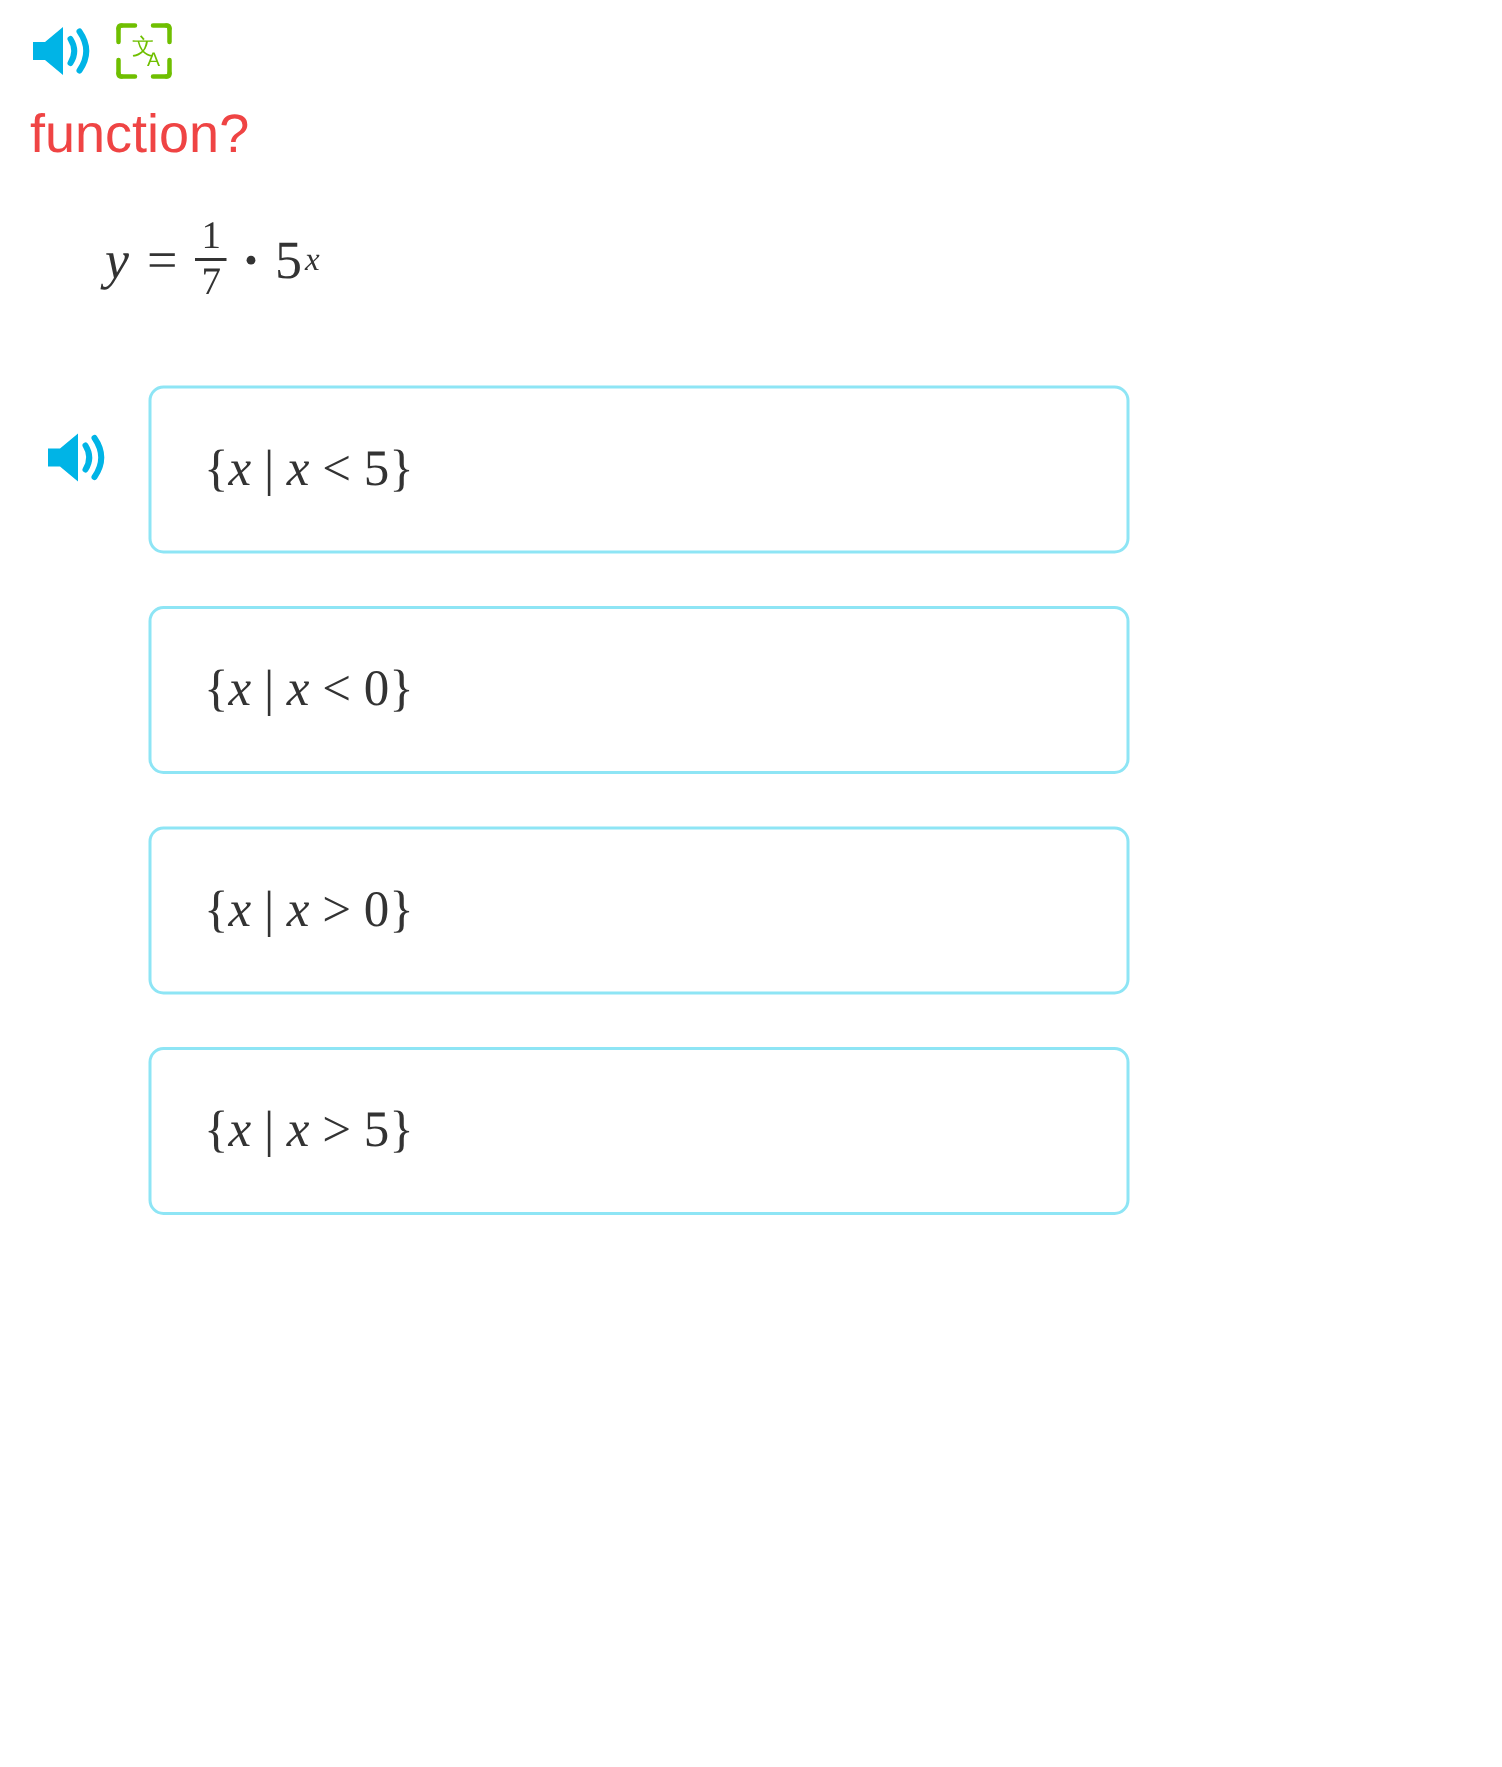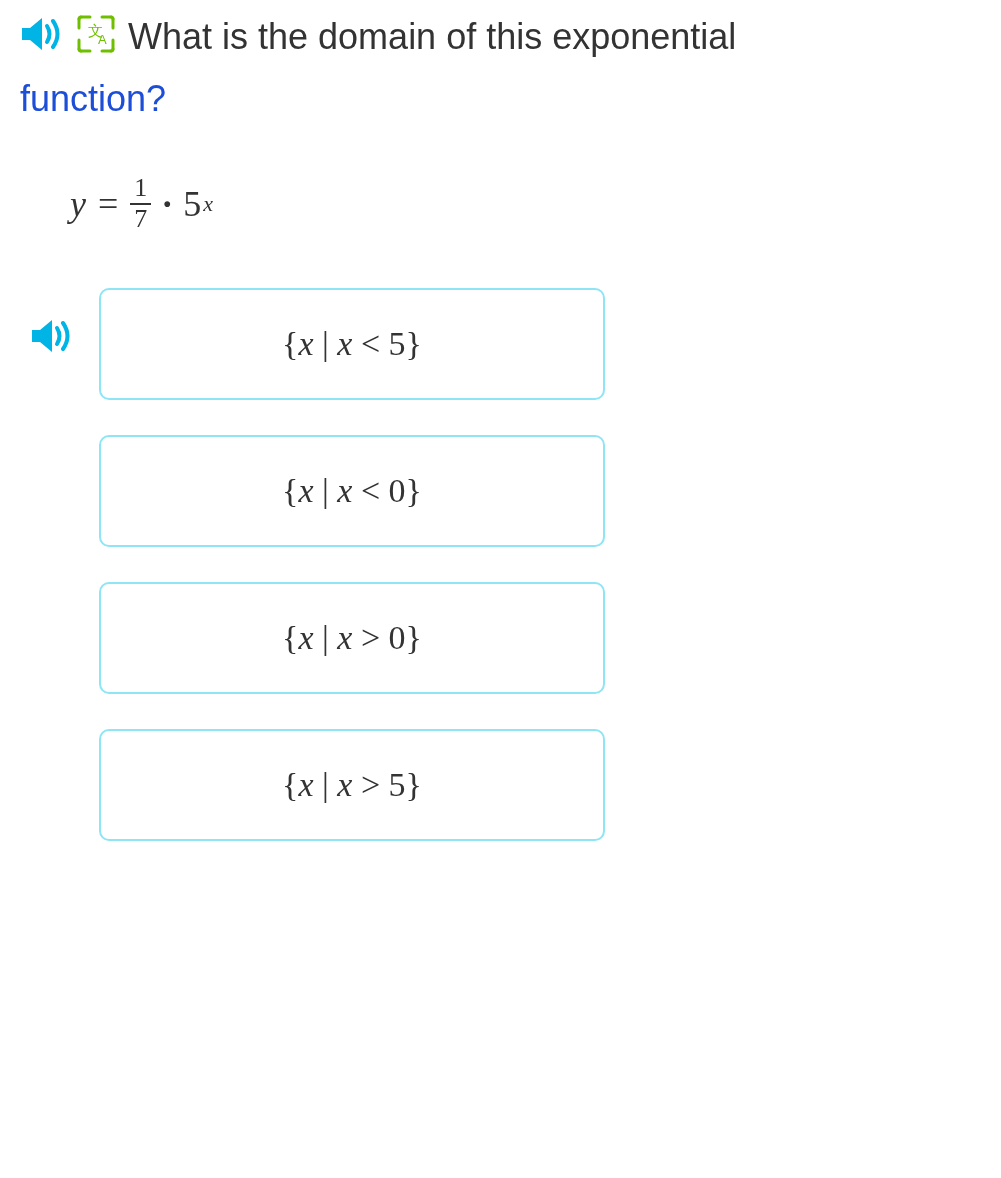--- a/index.html
+++ b/index.html
@@ -39,23 +39,23 @@
       cursor: pointer;
       position: relative;
     }
     .question-text {
       font-size: 36px;
       color: #333333;
       line-height: 1.5;
     }
     .question-continued {
       font-size: 36px;
-      color: #1d4ed8;
+      color: #ef4444;
       line-height: 1.5;
-      margin-bottom: 48px;
+      margin-bottom: 27px;
     }
     .equation {
       font-size: 36px;
       color: #333333;
       margin-left: 50px;
       margin-bottom: 55px;
       display: flex;
       align-items: center;
       font-style: italic;
       font-family: Georgia, serif;
@@ -105,30 +105,29 @@
     }
     .answer-speaker {
       margin-top: 30px;
     }
     .answer-list {
       display: flex;
       flex-direction: column;
       gap: 35px;
     }
     .answer-option {
-      width: 506px;
+      width: 654px;
       min-height: 112px;
       border: 2px solid #8ee5f5;
       border-radius: 10px;
       background: #ffffff;
       padding: 30px 35px;
       cursor: pointer;
       display: flex;
       align-items: center;
-      justify-content: center;
     }
     .answer-text {
       font-size: 34px;
       color: #333333;
       font-family: Verdana, Geneva, sans-serif;
     }
     .math-text {
       font-style: italic;
       font-family: Georgia, serif;
     }
@@ -146,21 +145,20 @@
       <path d="M27 10 Q32 18 27 26" stroke="currentColor" stroke-width="4" fill="none" stroke-linecap="round"></path>
       <path d="M33 5 Q42 18 33 31" stroke="currentColor" stroke-width="4" fill="none" stroke-linecap="round"></path>
     </svg>
     <svg class="translate-icon" viewBox="0 0 40 40" fill="none" stroke="currentColor" stroke-width="3">
       <path d="M5 3 L14 3 M3 5 L3 14 M35 3 L26 3 M37 5 L37 14 M5 37 L14 37 M3 35 L3 26 M35 37 L26 37 M37 35 M37 26 L37 35" stroke-linecap="round"></path>
       <path d="M5 3 Q3 3 3 5 M35 3 Q37 3 37 5 M5 37 Q3 37 3 35 M35 37 Q37 37 37 35" stroke-linecap="round"></path>
       <text x="12" y="22" font-size="15" fill="currentColor" stroke="none" font-family="sans-serif">文</text>
       <text x="22" y="30" font-size="13" fill="currentColor" stroke="none" font-family="sans-serif">A</text>
     </svg>
   </div>
-  <div class="question-text">What is the domain of this exponential</div>
 </div>
 <div class="question-continued">function?</div>
 
 <div class="equation">
   <span class="y">y</span>
   <span class="equals">=</span>
   <span class="fraction">
     <span class="num">1</span>
     <span class="den">7</span>
   </span>

